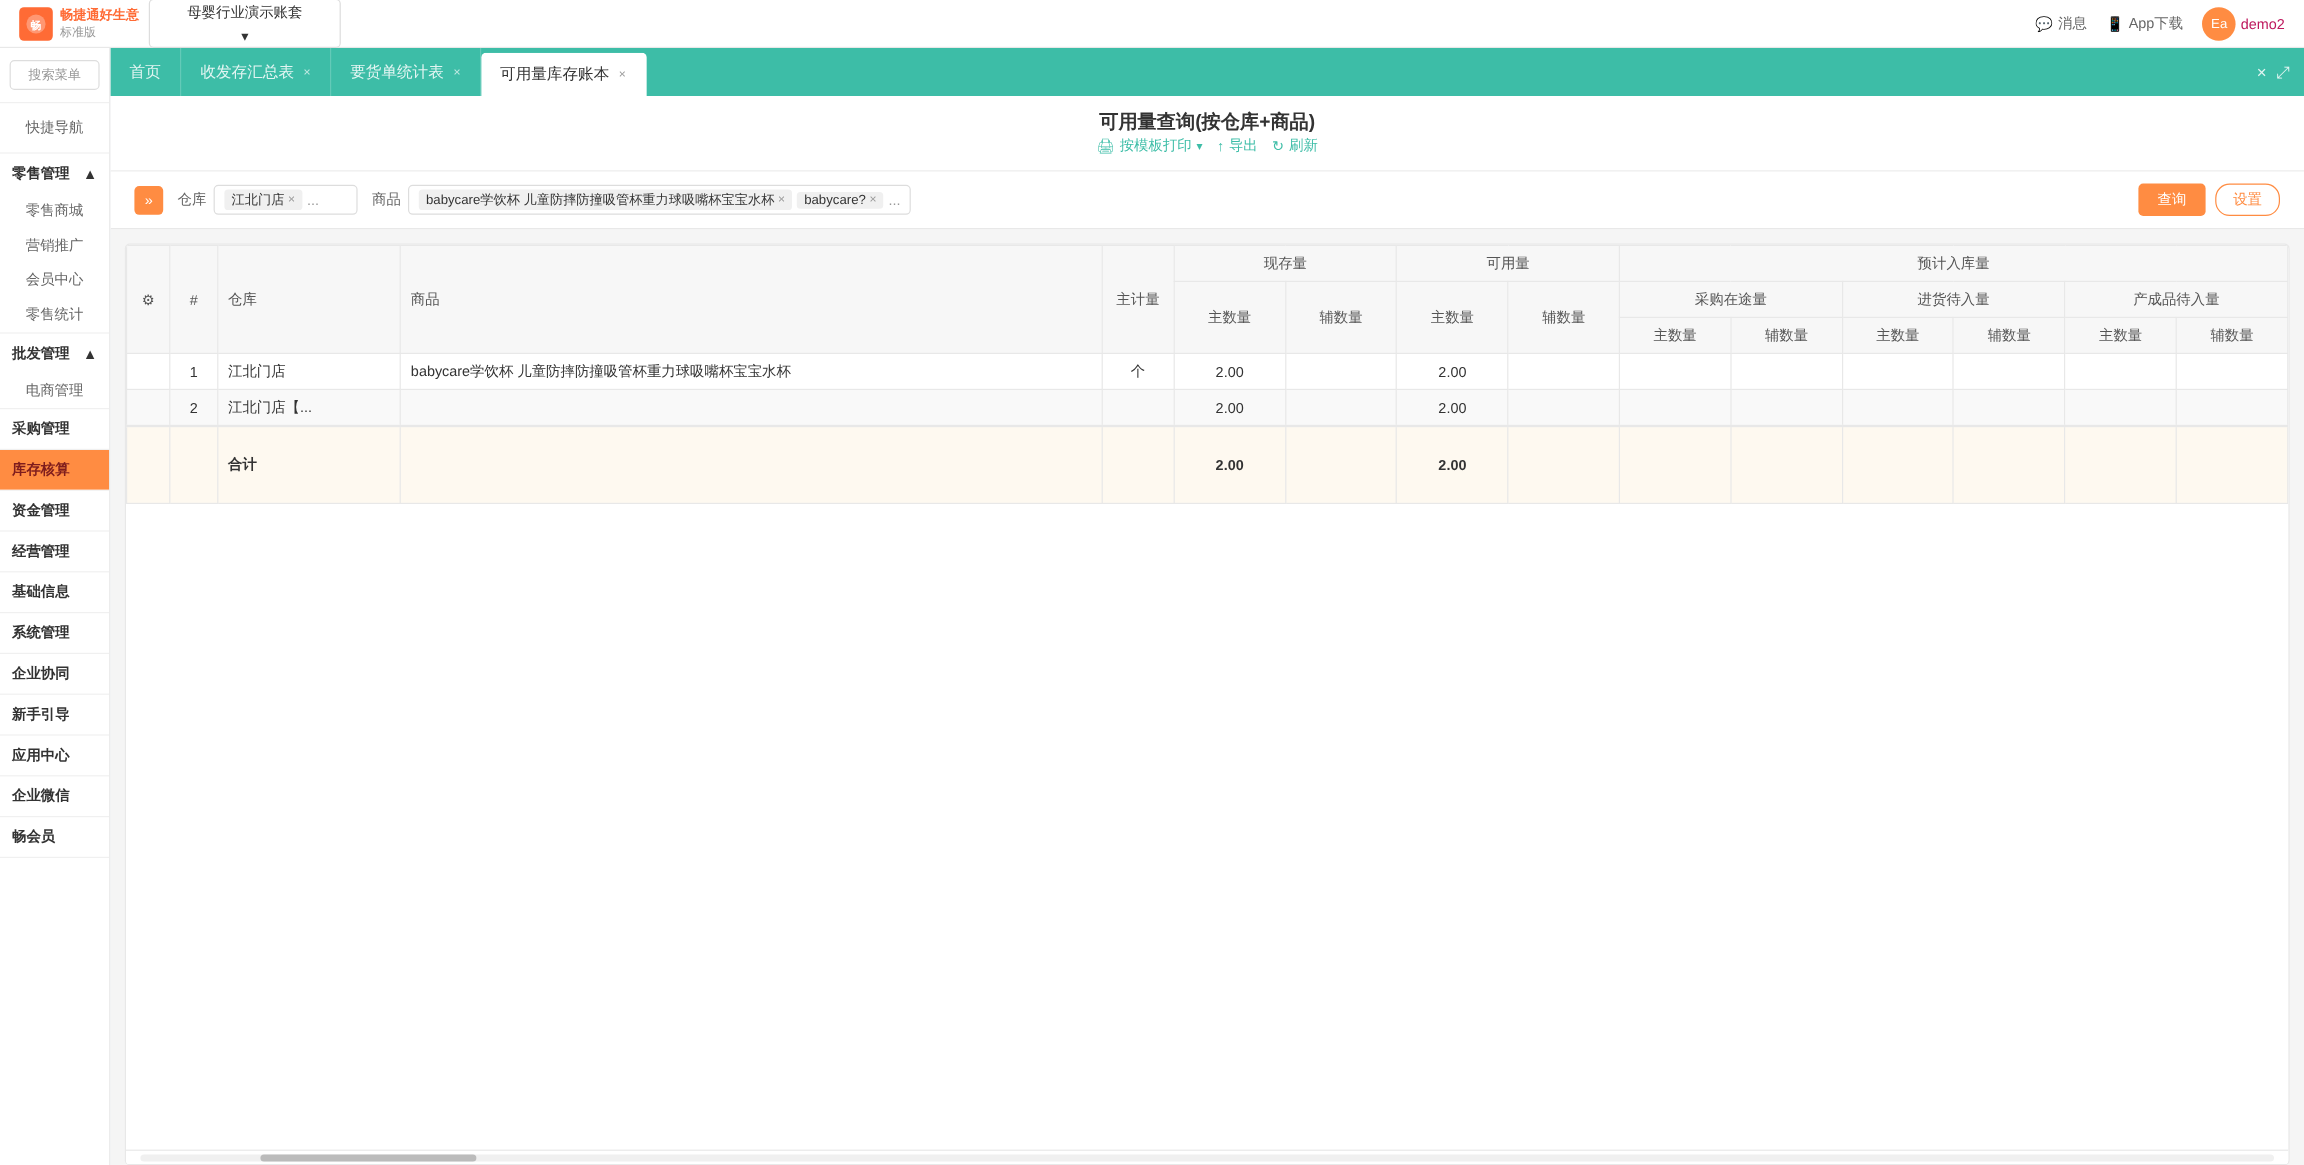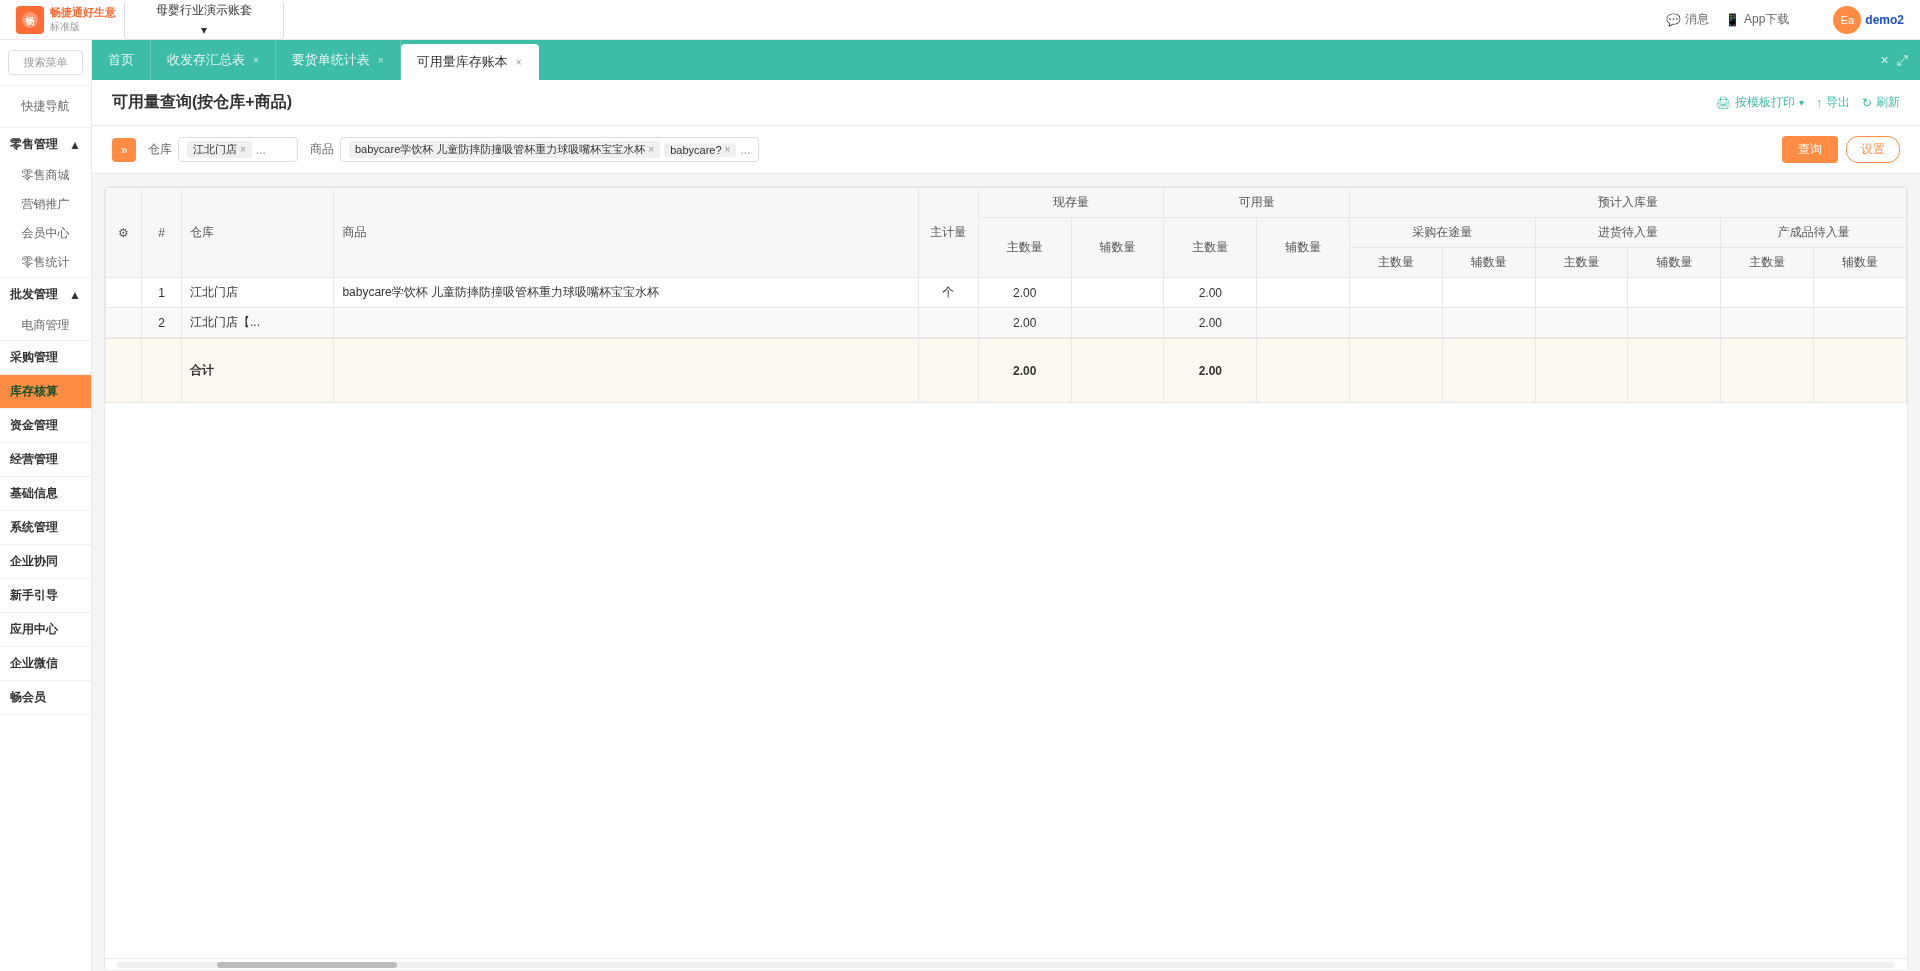--- a/index.html
+++ b/index.html
@@ -6,22 +6,22 @@
     body { font-family: 'Microsoft YaHei', Arial, sans-serif; font-size: 13px; background: #f0f2f5; color: #333; display: flex; flex-direction: column; height: 971px; overflow: hidden; }
 
     
     .top-bar { height: 40px; background: #fff; display: flex; align-items: center; justify-content: space-between; padding: 0 16px; border-bottom: 1px solid #e8e8e8; flex-shrink: 0; }
     .top-bar-left { display: flex; align-items: center; gap: 8px; }
     .logo-area { display: flex; align-items: center; gap: 6px; }
     .logo-icon { width: 28px; height: 28px; background: #ff6b35; border-radius: 4px; display: flex; align-items: center; justify-content: center; }
     .tenant-selector { display: flex; align-items: center; gap: 4px; border: 1px solid #ddd; border-radius: 4px; padding: 2px 8px; font-size: 12px; color: #333; background: #fff; cursor: pointer; min-width: 160px; justify-content: space-between; flex-direction: column; }
     .top-bar-right { display: flex; align-items: center; gap: 16px; }
     .top-bar-icon { display: flex; align-items: center; gap: 4px; font-size: 12px; color: #666; cursor: pointer; }
-    .avatar { width: 28px; height: 28px; border-radius: 50%; background: #ff8c42; display: flex; align-items: center; justify-content: center; color: #fff; font-size: 11px; margin-left: 28px; }
-    .username { font-size: 12px; color: #1d4ed8; font-weight: bold; }
+    .avatar { width: 28px; height: 28px; border-radius: 50%; background: #ff8c42; display: flex; align-items: center; justify-content: center; color: #fff; font-size: 11px; }
+    .username { font-size: 12px; color: #be185d; }
 
     
     .main-container { display: flex; flex: 1; overflow: hidden; }
 
     
     .sidebar { width: 92px; background: #fff; border-right: 1px solid #e8e8e8; display: flex; flex-direction: column; overflow-y: auto; flex-shrink: 0; }
     .sidebar-search { padding: 10px 8px; border-bottom: 1px solid #f0f0f0; }
     .sidebar-search-btn { width: 100%; background: none; border: 1px solid #ddd; border-radius: 4px; padding: 4px 6px; font-size: 11px; color: #999; cursor: pointer; text-align: center; }
     .sidebar-nav { padding: 6px 0; border-bottom: 1px solid #f0f0f0; }
     .sidebar-nav-item { padding: 6px 8px; font-size: 12px; color: #666; cursor: pointer; text-align: center; }
@@ -39,21 +39,21 @@
     .tab .close-icon { font-size: 10px; color: rgba(255,255,255,0.7); margin-left: 2px; }
     .tab.active .close-icon { color: #999; }
     .tab-spacer { flex: 1; }
     .tab-controls { display: flex; align-items: center; padding: 0 12px; gap: 8px; }
     .tab-control-btn { background: none; border: none; color: rgba(255,255,255,0.85); cursor: pointer; font-size: 14px; }
 
     
     .page-content { flex: 1; overflow: auto; background: #f5f5f5; padding: 0; display: flex; flex-direction: column; }
 
     
-    .page-header { background: #fff; padding: 12px 20px; display: flex; align-items: center; justify-content: space-between; border-bottom: 1px solid #e8e8e8; flex-shrink: 0; }
+    .page-header { background: #fff; padding: 12px 20px; display: flex; align-items: center; justify-content: space-between; border-bottom: 1px solid #e8e8e8; flex-shrink: 0; flex-direction: column; }
     .page-title { font-size: 16px; font-weight: 600; color: #333; }
     .header-actions { display: flex; align-items: center; gap: 12px; }
     .action-btn { display: flex; align-items: center; gap: 4px; font-size: 12px; color: #3dbda7; cursor: pointer; background: none; border: none; }
     .action-btn .arrow { font-size: 10px; }
 
     
     .filter-bar { background: #fff; padding: 10px 20px; display: flex; align-items: center; gap: 12px; border-bottom: 1px solid #e8e8e8; flex-shrink: 0; }
     .filter-expand-btn { width: 24px; height: 24px; background: #ff8c42; border-radius: 4px; display: flex; align-items: center; justify-content: center; color: #fff; cursor: pointer; font-size: 12px; flex-shrink: 0; }
     .filter-item { display: flex; align-items: center; gap: 6px; font-size: 12px; }
     .filter-label { color: #666; white-space: nowrap; }
@@ -154,21 +154,21 @@
       <div class="sidebar-item">电商管理</div>
     </div>
 
     <div class="sidebar-section">
       <div class="sidebar-section-header">
         <span>采购管理</span>
       </div>
     </div>
 
     <div class="sidebar-section">
-      <div class="sidebar-section-header" style="background:#ff8c42;color:#14532d;">
+      <div class="sidebar-section-header" style="background:#ff8c42;color:#7f1d1d;">
         <span>库存核算</span>
       </div>
     </div>
 
     <div class="sidebar-section">
       <div class="sidebar-section-header">
         <span>资金管理</span>
       </div>
     </div>
 

